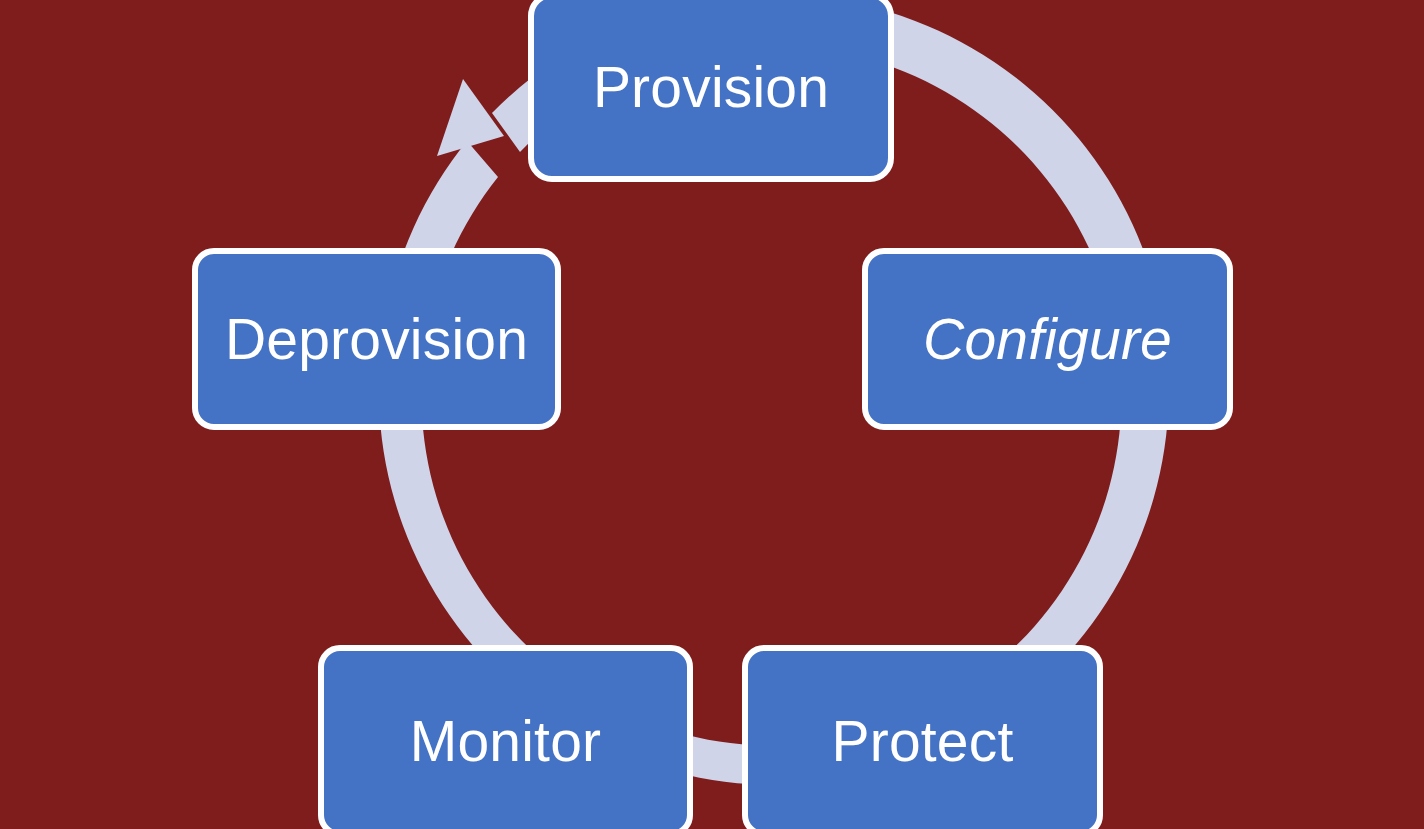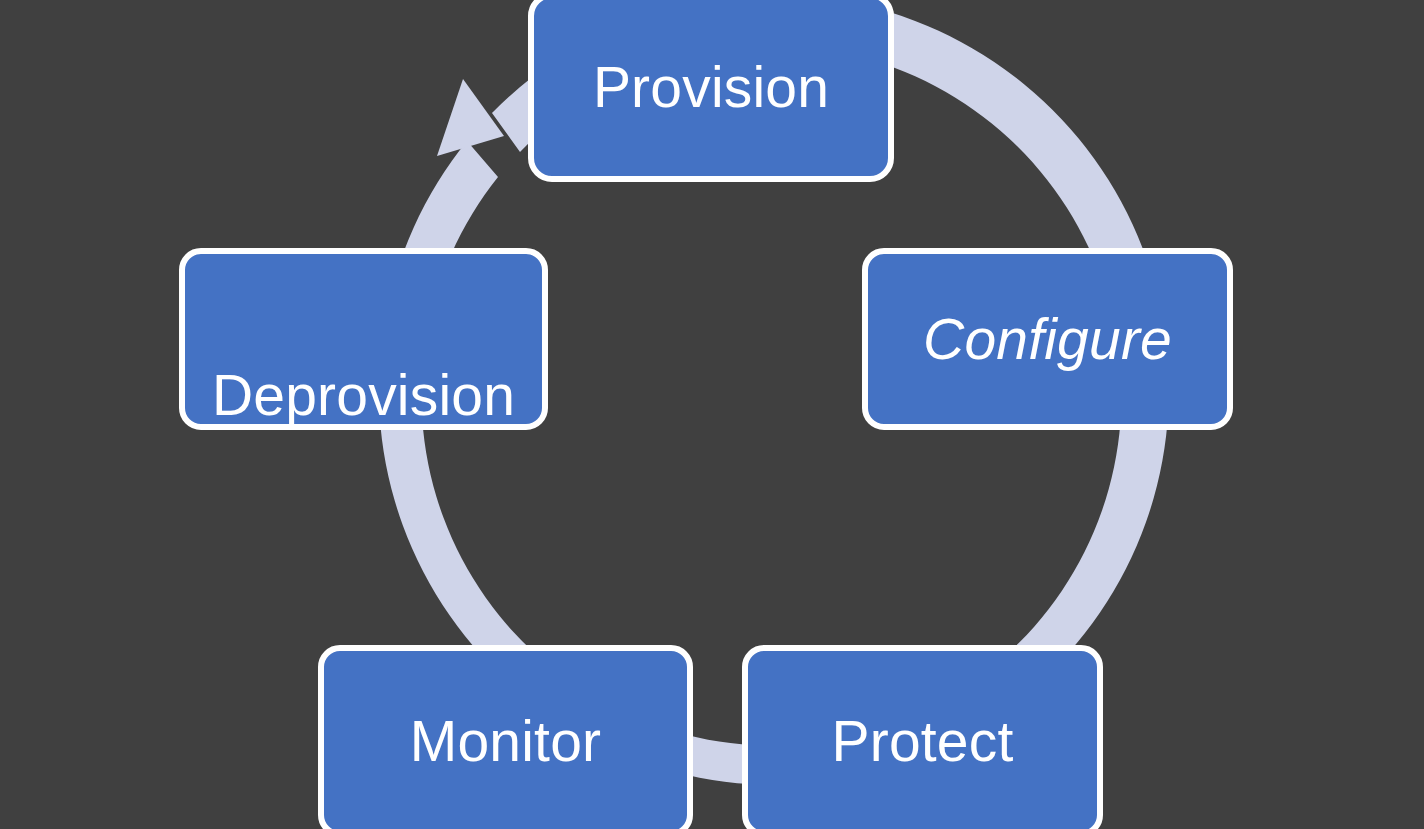--- a/index.html
+++ b/index.html
@@ -41,26 +41,26 @@
   }
   .node-label {
     color: #FFFFFF;
     pointer-events: none;
   }
   
   #node-provision   { left: 528px; top: -8px;  width: 366px; height: 190px; border-radius: 24px; }
   #node-configure   { left: 862px; top: 248px; width: 371px; height: 182px; }
   #node-protect     { left: 742px; top: 645px; width: 361px; height: 192px; }
   #node-monitor     { left: 318px; top: 645px; width: 375px; height: 192px; }
-  #node-deprovision { left: 179px; top: 248px; width: 369px; height: 182px; align-items: flex-end; }
+  #node-deprovision { left: 192px; top: 248px; width: 369px; height: 182px; }
 </style>
 </head>
 <body style="background: rgb(0, 0, 0);">
 
-<div id="canvas" style="background: #404040;">
+<div id="canvas" style="background: #7f1d1d;">
 
   <svg id="cycle-ring" viewBox="0 0 1424 829">
     <defs>
       <clipPath id="ring-clip">
 
         <path d="M 712 410 m -420 -420 L 1132 -10 L 1132 830 L 292 830 Z"></path>
       </clipPath>
     </defs>
 
     <path fill="#CFD4E9" stroke="none" d="

